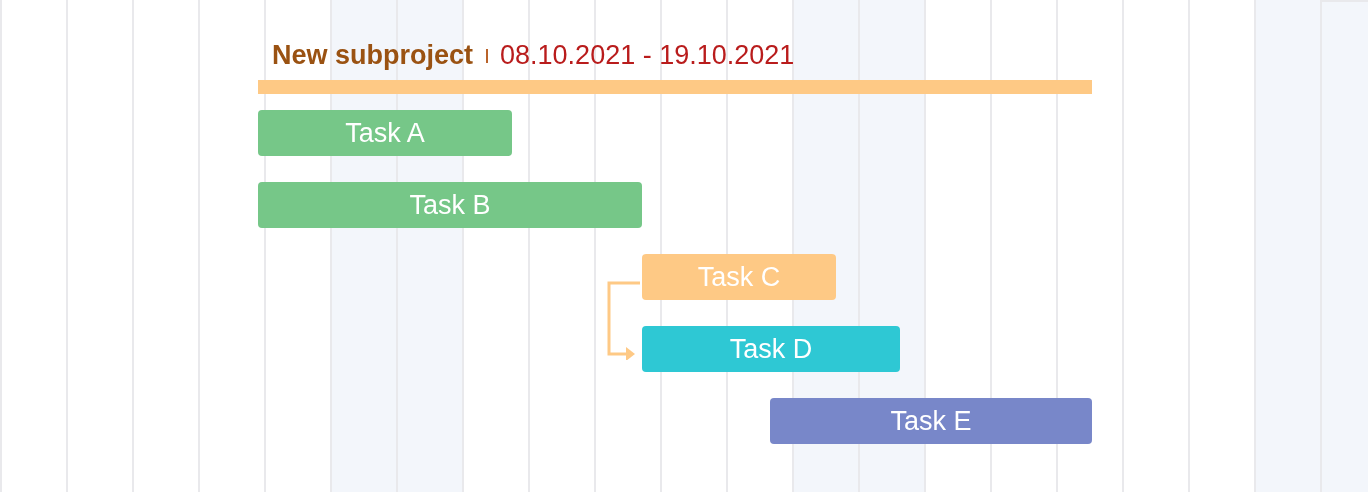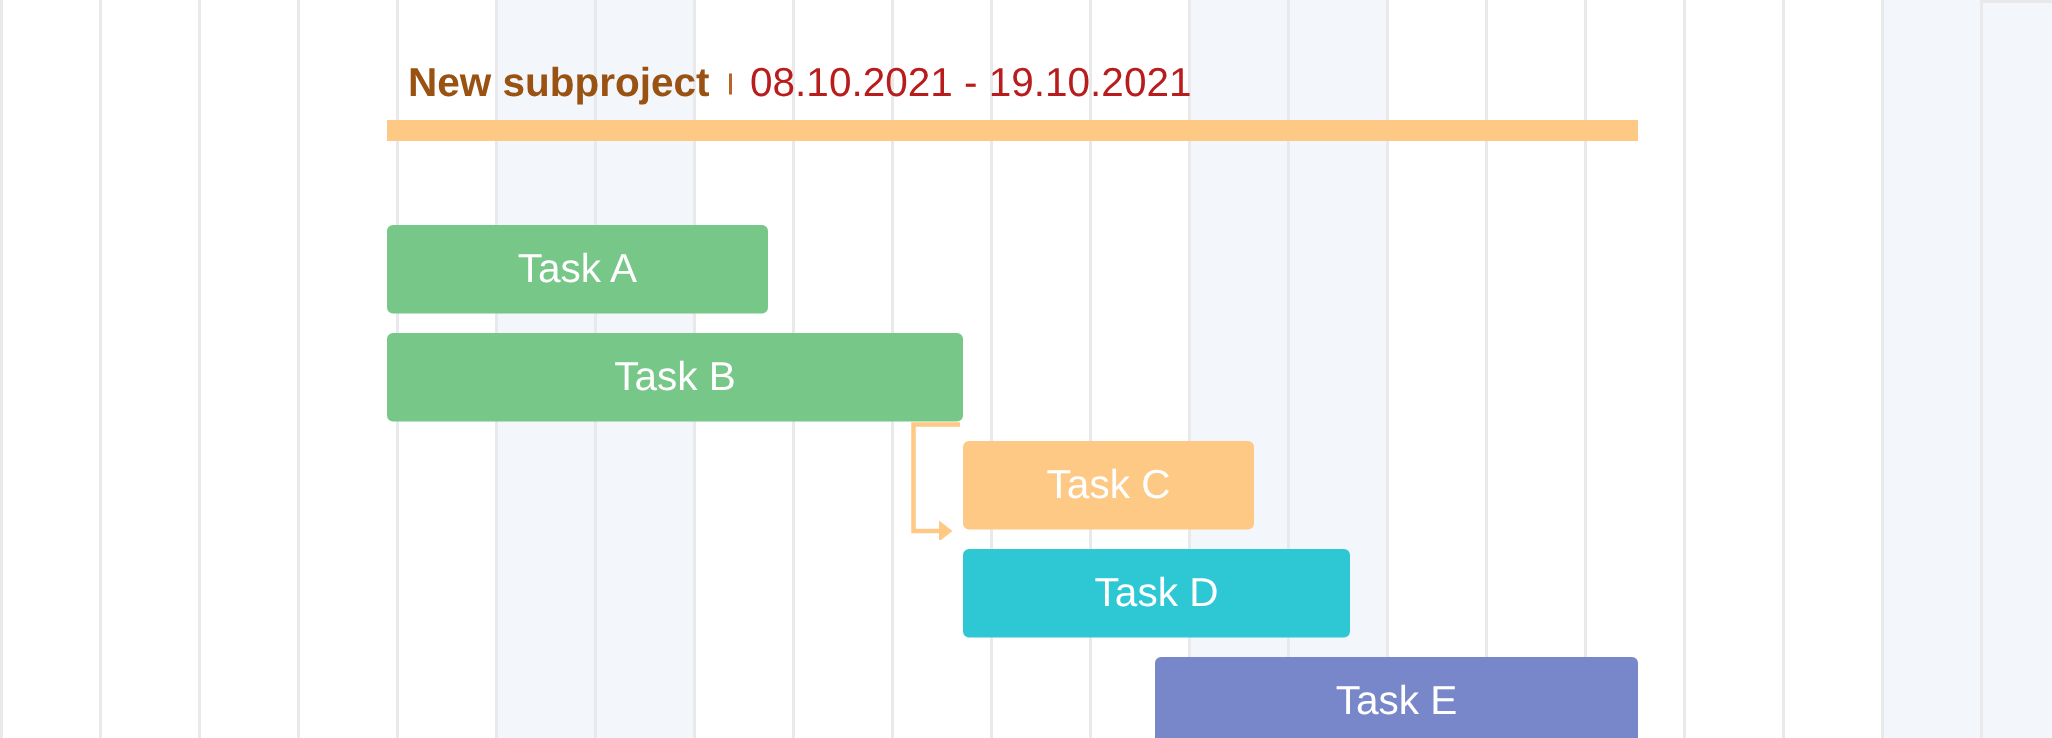--- a/index.html
+++ b/index.html
@@ -59,30 +59,29 @@
       position: absolute;
       left: 258px;
       top: 80px;
       width: 834px;
       height: 14px;
       background: #fec985;
     }
 
     .task-bar {
       position: absolute;
-      height: 59px;
+      height: 46px;
       border-radius: 4px;
       color: #ffffff;
       font-size: 27px;
       display: flex;
       align-items: center;
       justify-content: center;
       cursor: pointer;
       box-sizing: border-box;
-      margin-top: 40px;
     }
 
     .dependency {
       position: absolute;
       left: 604px;
       top: 280px;
       width: 36px;
       height: 80px;
       pointer-events: none;
     }

